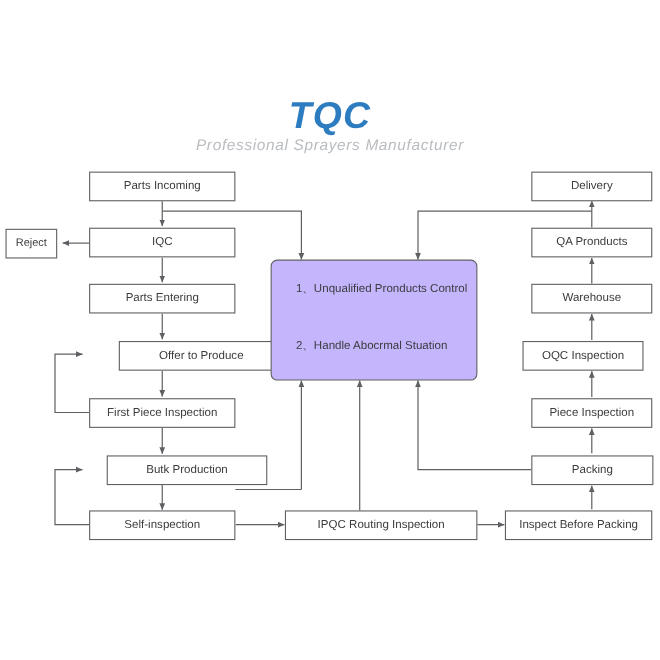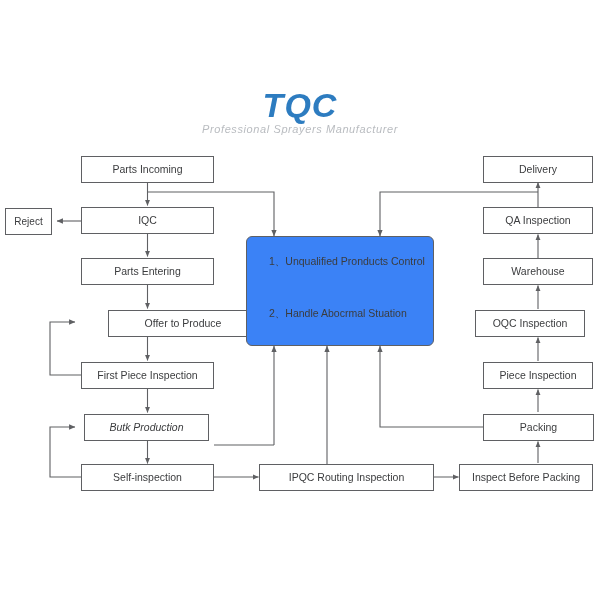--- a/index.html
+++ b/index.html
@@ -17,21 +17,21 @@
     pointer-events:none;
   }
   .logo-text{
     font-size:34px;font-weight:bold;font-style:italic;
     letter-spacing:1px;line-height:34px;
     color:#2d7cc0;
     font-family:"Liberation Sans", sans-serif;
   }
   .logo-tag{
     margin-top:1px;
-    font-size:11px;font-style:italic;letter-spacing:.6px;
+    font-size:14px;font-style:italic;letter-spacing:.6px;
     color:#b9bcc0;
     font-family:"Liberation Sans", sans-serif;
   }
 
   
   .node{
     position:absolute;
     box-sizing:border-box;
     border:1.2px solid #5f6063;
     border-radius:0;
@@ -44,21 +44,21 @@
     white-space:nowrap;
   }
   .node.small{font-size:10px;}
 
   
   .panel{
     position:absolute;
     box-sizing:border-box;
     border:1.2px solid #5f6063;
     border-radius:6px;
-    background:#3b82f6;
+    background:#c4b5fd;
     color:#3b3c3e;
     font-size:10.5px;
     display:flex;flex-direction:column;justify-content:space-between;
     padding:18px 0 24px 22px;
     text-align:left;
   }
   .panel-line{white-space:nowrap;}
 
   
   .edge-svg{position:absolute;left:0;top:0;width:600px;height:600px;}
@@ -120,37 +120,37 @@
   <div class="node" style="left:81px;top:156px;width:133px;height:27px;">Parts Incoming</div>
 
   <div class="node" style="left:81px;top:207px;width:133px;height:27px;">IQC</div>
 
   <div class="node" style="left:81px;top:258px;width:133px;height:27px;">Parts Entering</div>
 
   <div class="node" style="left:81px;top:310px;width:150px;height:27px;margin-left:27px;">Offer to Produce</div>
 
   <div class="node" style="left:81px;top:362px;width:133px;height:27px;">First Piece Inspection</div>
 
-  <div class="node" style="left:84px;top:414px;width:125px;height:27px;font-style:italic;">Butk Production</div>
+  <div class="node" style="left:97px;top:414px;width:146px;height:27px;">Butk Production</div>
 
   <div class="node" style="left:81px;top:464px;width:133px;height:27px;">Self-inspection</div>
 
   <div class="node" style="left:259px;top:464px;width:175px;height:27px;text-align:center;">IPQC Routing Inspection</div>
 
   <div class="node" style="left:459px;top:464px;width:134px;height:27px;">Inspect Before Packing</div>
 
   <div class="node" style="left:483px;top:414px;width:111px;height:27px;">Packing</div>
 
   <div class="node" style="left:483px;top:362px;width:110px;height:27px;">Piece Inspection</div>
 
   <div class="node" style="left:475px;top:310px;width:110px;height:27px;">OQC Inspection</div>
 
   <div class="node" style="left:483px;top:258px;width:110px;height:27px;">Warehouse</div>
 
-  <div class="node" style="left:483px;top:207px;width:110px;height:27px;">QA Inspection</div>
+  <div class="node" style="left:483px;top:207px;width:110px;height:27px;">QA Pronducts</div>
 
   <div class="node" style="left:483px;top:156px;width:110px;height:27px;">Delivery</div>
 
   <div class="panel" style="left:246px;top:236px;width:188px;height:110px;">
     <div class="panel-line">1、Unqualified Pronducts Control</div>
     <div class="panel-line">2、Handle Abocrmal Stuation</div>
   </div>
 
 </div>
 

